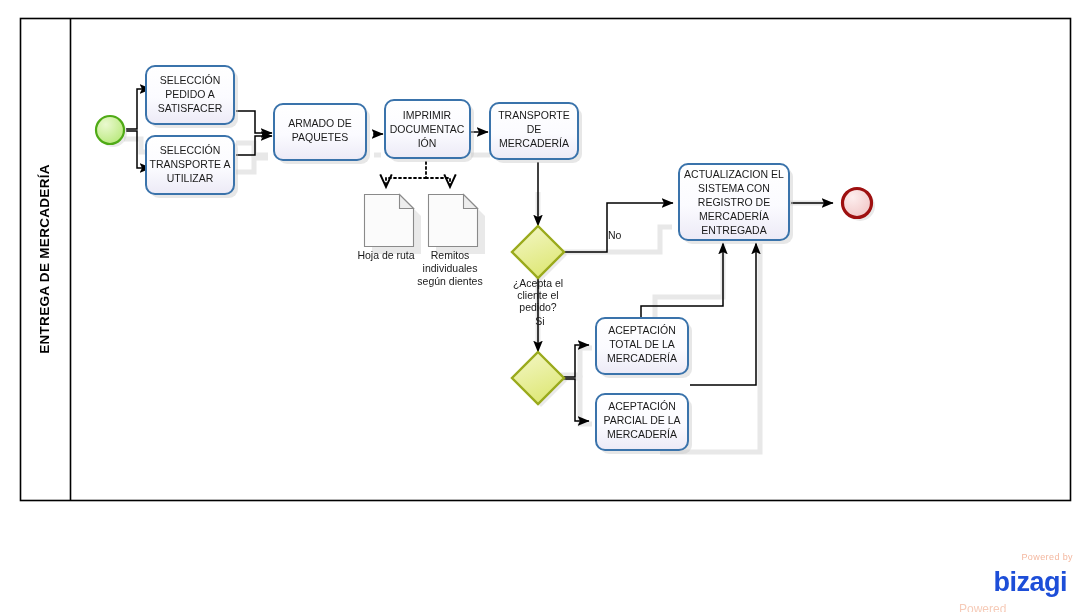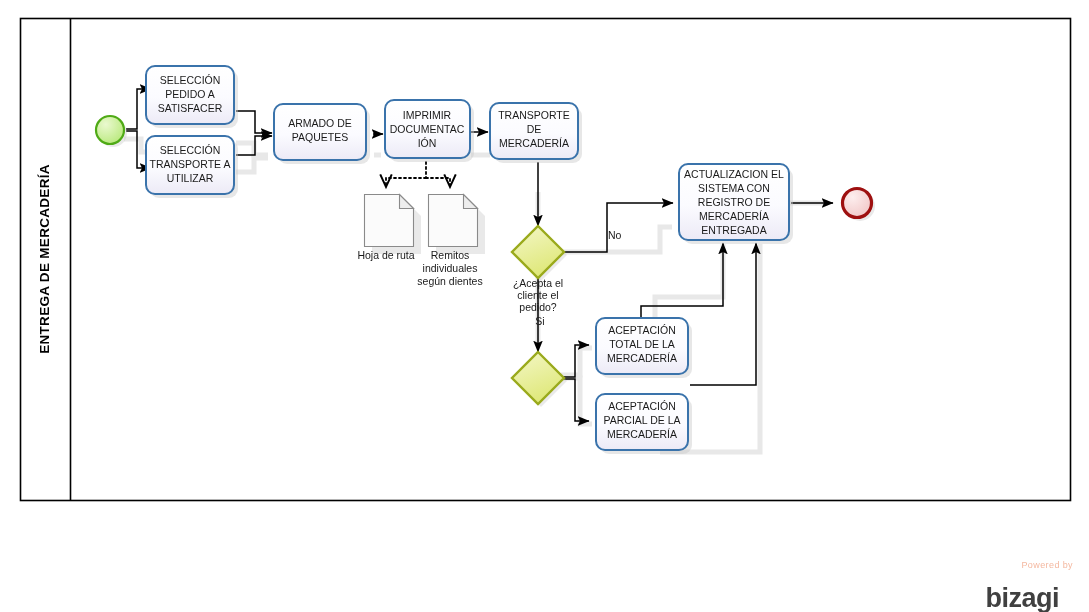--- a/index.html
+++ b/index.html
@@ -123,41 +123,41 @@
   }
   .flow-label {
     font-family: "Liberation Sans", sans-serif;
     font-size: 10.5px;
     fill: #1a1a1a;
   }
   
   #bizagi-logo {
     position: absolute;
     right: 14px;
-    bottom: 4px;
+    bottom: 12px;
     width: 124px;
     height: 48px;
     text-align: right;
   }
   .powered-by {
     font-family: "Liberation Sans", sans-serif;
     font-size: 9px;
     color: #f4b8a0;
     letter-spacing: 0.4px;
     line-height: 10px;
     margin: 0 2px 0 0;
   }
   .bizagi-word {
     font-family: "Liberation Sans", sans-serif;
     font-size: 27px;
     font-weight: bold;
-    color: #404040;
+    color: #1d4ed8;
     line-height: 25px;
     letter-spacing: -0.5px;
-    margin: 16px;
+    margin: 8px;
   }
   .modeler-word {
     font-family: "Liberation Sans", sans-serif;
     font-size: 12px;
     color: #f6cbb8;
     line-height: 13px;
     margin: 0;
     text-align: left;
     padding-left: 8px;
   }

